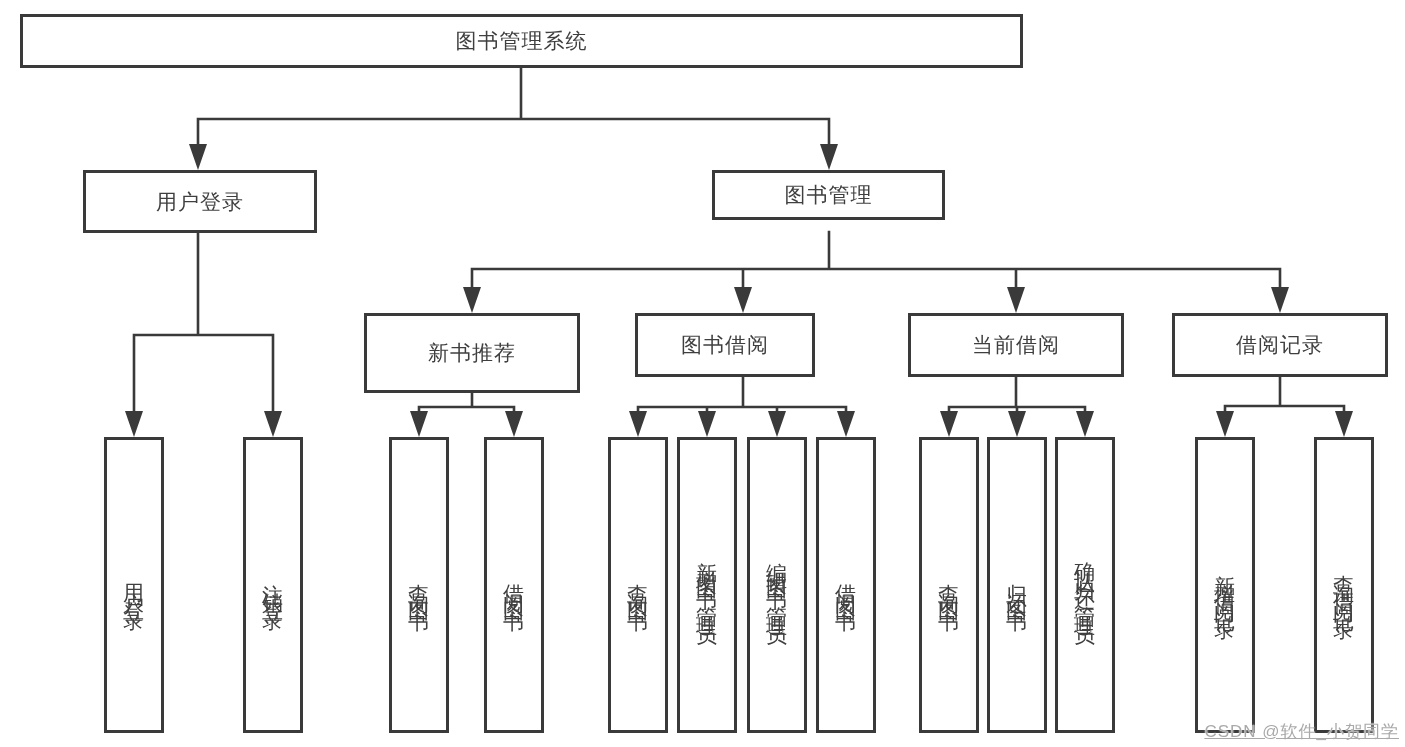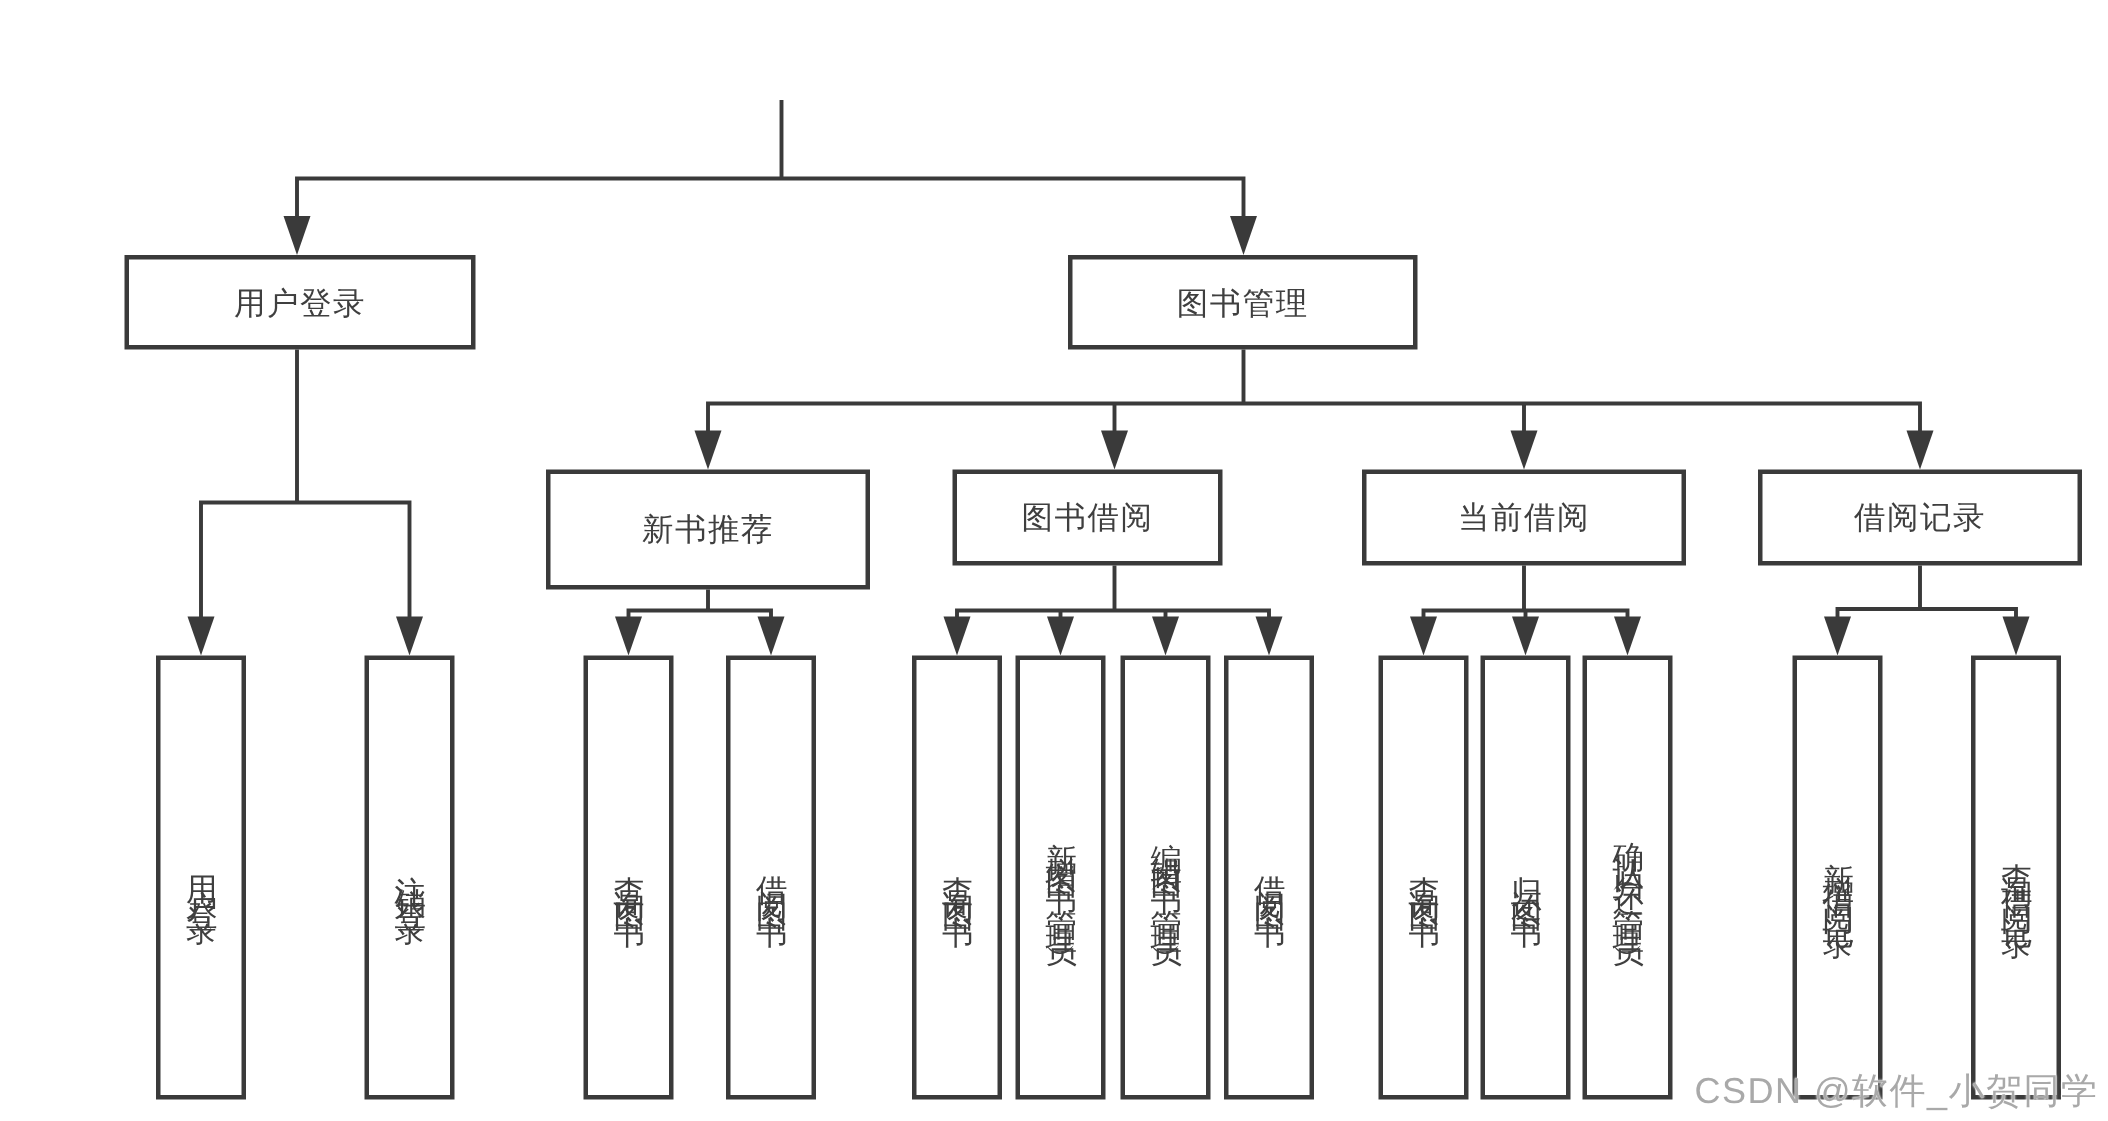--- a/index.html
+++ b/index.html
@@ -40,26 +40,27 @@
     text-orientation:mixed;
     font-size:21px;
     line-height:1;
     letter-spacing:9px;
     color:var(--text);
     white-space:nowrap;
   }
   .watermark{
     position:absolute;
     right:6px;bottom:4px;
-    font-size:24px;
+    font-size:17px;
     color:var(--wm);
     text-shadow:0 0 2px #ffffff,0 0 1px #ffffff;
     z-index:5;
     letter-spacing:1px;
     white-space:nowrap;
+    text-decoration:underline;
   }
 </style>
 </head>
 <body>
 
 <div class="stage">
 
   <svg class="connectors" width="1405" height="747" viewBox="0 0 1405 747">
     <g stroke="#3a3a3a" stroke-width="2.6" fill="none" stroke-linecap="square">
 
@@ -93,25 +94,28 @@
       <path d="M768 411 L786 411 L777 437 Z"></path>
       <path d="M837 411 L855 411 L846 437 Z"></path>
       <path d="M940 411 L958 411 L949 437 Z"></path>
       <path d="M1008 411 L1026 411 L1017 437 Z"></path>
       <path d="M1076 411 L1094 411 L1085 437 Z"></path>
       <path d="M1216 411 L1234 411 L1225 437 Z"></path>
       <path d="M1335 411 L1353 411 L1344 437 Z"></path>
     </g>
   </svg>
 
+  <div class="node" style="left:20px;top:14px;width:1003px;height:54px">
+    <span class="hlabel">图书管理系统</span>
+  </div>
 
   <div class="node" style="left:83px;top:170px;width:234px;height:63px">
     <span class="hlabel">用户登录</span>
   </div>
-  <div class="node" style="left:712px;top:170px;width:233px;height:63px">
+  <div class="node" style="left:712px;top:170px;width:233px;height:50px">
     <span class="hlabel">图书管理</span>
   </div>
 
   <div class="node" style="left:364px;top:313px;width:216px;height:80px">
     <span class="hlabel">新书推荐</span>
   </div>
   <div class="node" style="left:635px;top:313px;width:180px;height:64px">
     <span class="hlabel">图书借阅</span>
   </div>
   <div class="node" style="left:1172px;top:313px;width:216px;height:64px">

